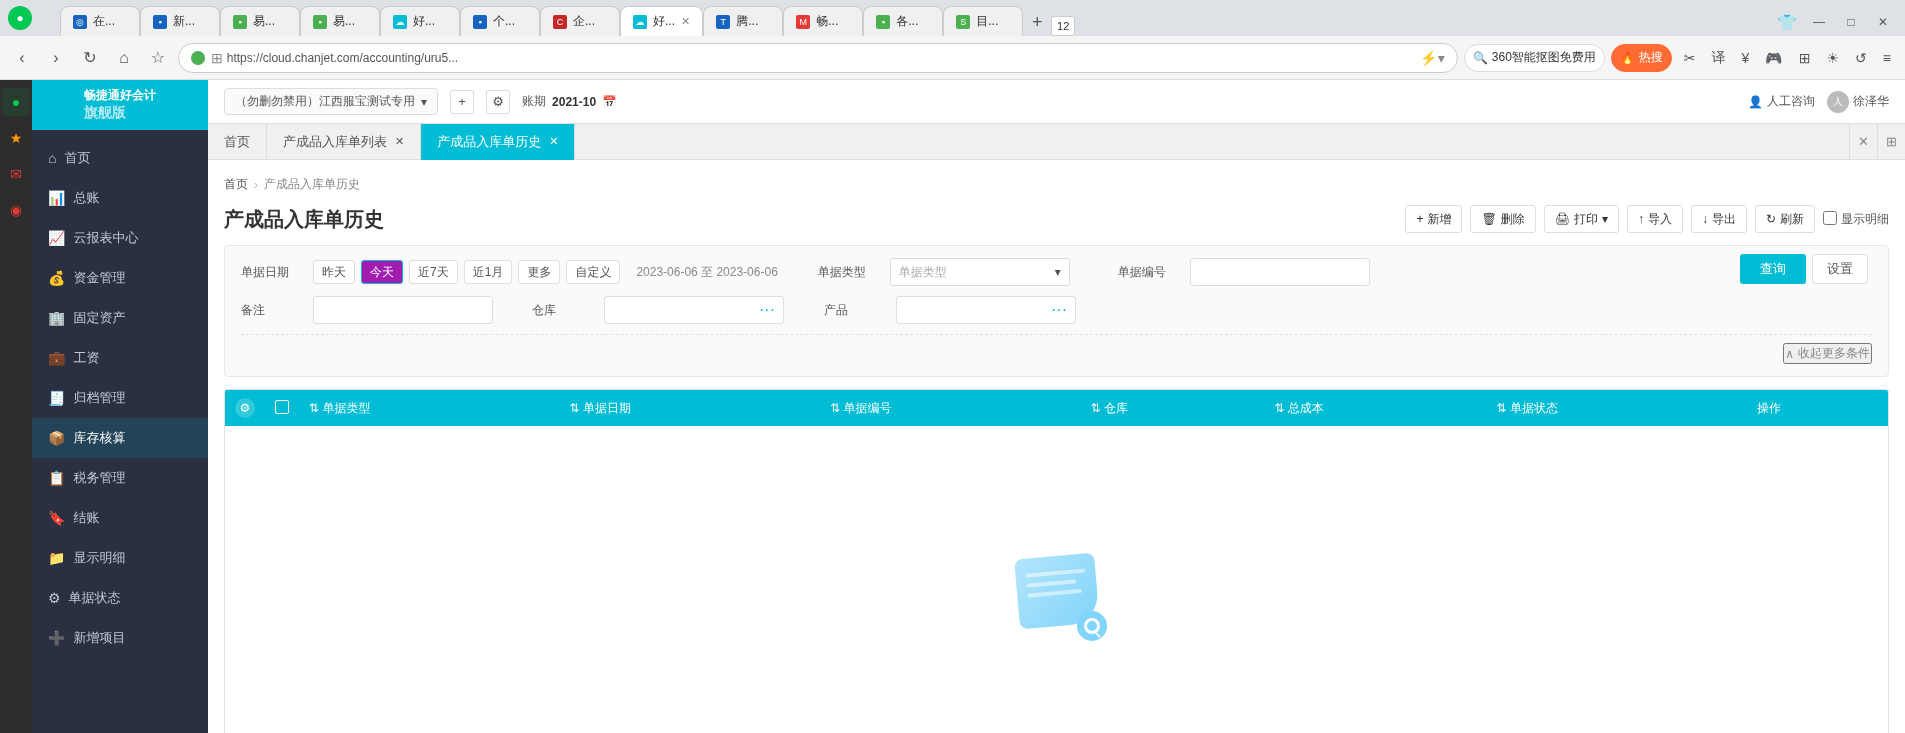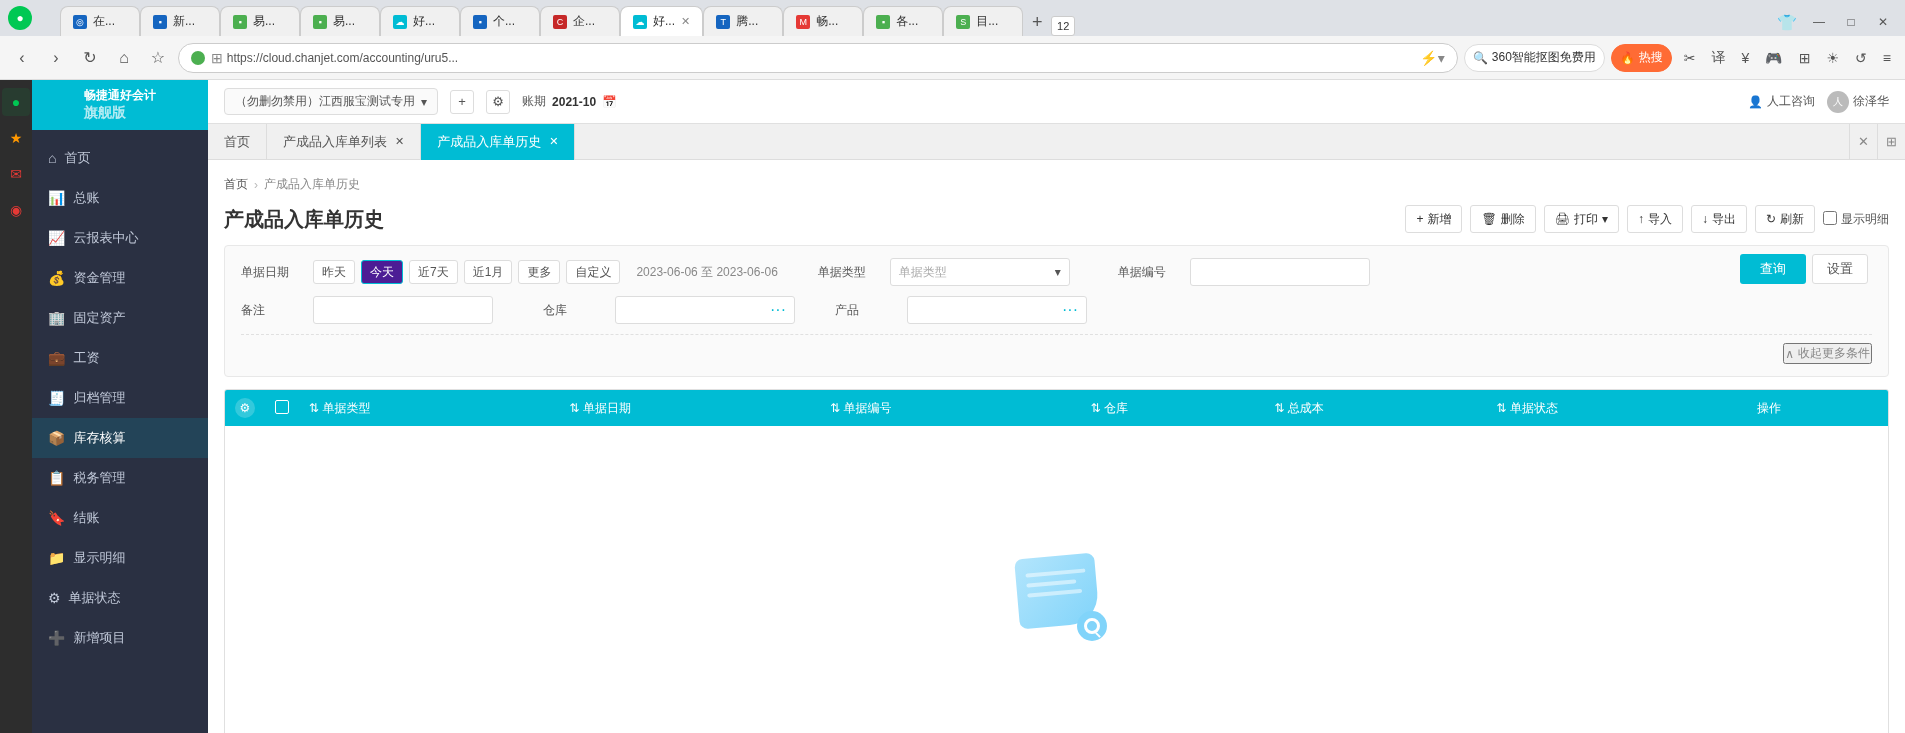--- a/index.html
+++ b/index.html
@@ -61,21 +61,21 @@
     .toolbar-action-btn { height: 28px; padding: 0 10px; display: flex; align-items: center; gap: 4px; border: 1px solid #ddd; border-radius: 3px; cursor: pointer; font-size: 12px; color: #333; background: #fff; }
     .btn-new { color: #333; }
     .btn-print { color: #333; }
 
     
     .filter-area { background: #fafafa; border: 1px solid #e8e8e8; border-radius: 4px; padding: 12px 16px; margin-bottom: 12px; }
     .filter-row { display: flex; align-items: center; gap: 16px; margin-bottom: 10px; }
     .filter-label { font-size: 12px; color: #555; white-space: nowrap; min-width: 56px; }
     .filter-date-group { display: flex; align-items: center; gap: 6px; }
     .date-btn { height: 24px; padding: 0 8px; border: 1px solid #ddd; border-radius: 3px; cursor: pointer; font-size: 12px; color: #555; background: #fff; }
-    .date-btn.active { background: #4c1d95; color: #fff; border-color: #00bcd4; }
+    .date-btn.active { background: #a21caf; color: #fff; border-color: #00bcd4; }
     .date-range-text { font-size: 12px; color: #888; }
     .filter-select { height: 28px; min-width: 200px; border: 1px solid #ddd; border-radius: 3px; padding: 0 8px; font-size: 12px; color: #555; background: #fff; display: flex; align-items: center; gap: 4px; cursor: pointer; }
     .filter-input { height: 28px; min-width: 200px; border: 1px solid #ddd; border-radius: 3px; padding: 0 8px; font-size: 12px; color: #555; background: #fff; outline: none; }
     .more-dots { color: #00bcd4; font-size: 16px; cursor: pointer; }
     .filter-actions { display: flex; justify-content: center; align-items: center; gap: 8px; padding: 8px 0 0; border-top: 1px dashed #e0e0e0; margin-top: 8px; }
     .collapse-btn { display: flex; align-items: center; gap: 4px; font-size: 12px; color: #888; cursor: pointer; }
 
     .search-btn { height: 30px; padding: 0 20px; background: #00bcd4; color: #fff; border: none; border-radius: 3px; cursor: pointer; font-size: 13px; }
     .setting-btn { height: 30px; padding: 0 14px; background: #fff; border: 1px solid #ddd; color: #555; border-radius: 3px; cursor: pointer; font-size: 13px; }
 
@@ -389,21 +389,21 @@
             </div>
 
             <span class="filter-label" style="margin-left:32px;">单据编号</span>
             <input class="filter-input" type="text" style="min-width: 180px;">
           </div>
 
           <div class="filter-row">
             <span class="filter-label">备注</span>
             <input class="filter-input" type="text" style="min-width: 180px;">
 
-            <span class="filter-label" style="margin-left:34px;">仓库</span>
+            <span class="filter-label" style="margin-left:23px;">仓库</span>
             <div class="filter-select" style="min-width:180px;">
               <span style="flex:1;"></span>
               <span class="more-dots">···</span>
             </div>
 
             <span class="filter-label" style="margin-left:24px;">产品</span>
             <div class="filter-select" style="min-width:180px;">
               <span style="flex:1;"></span>
               <span class="more-dots">···</span>
             </div>

